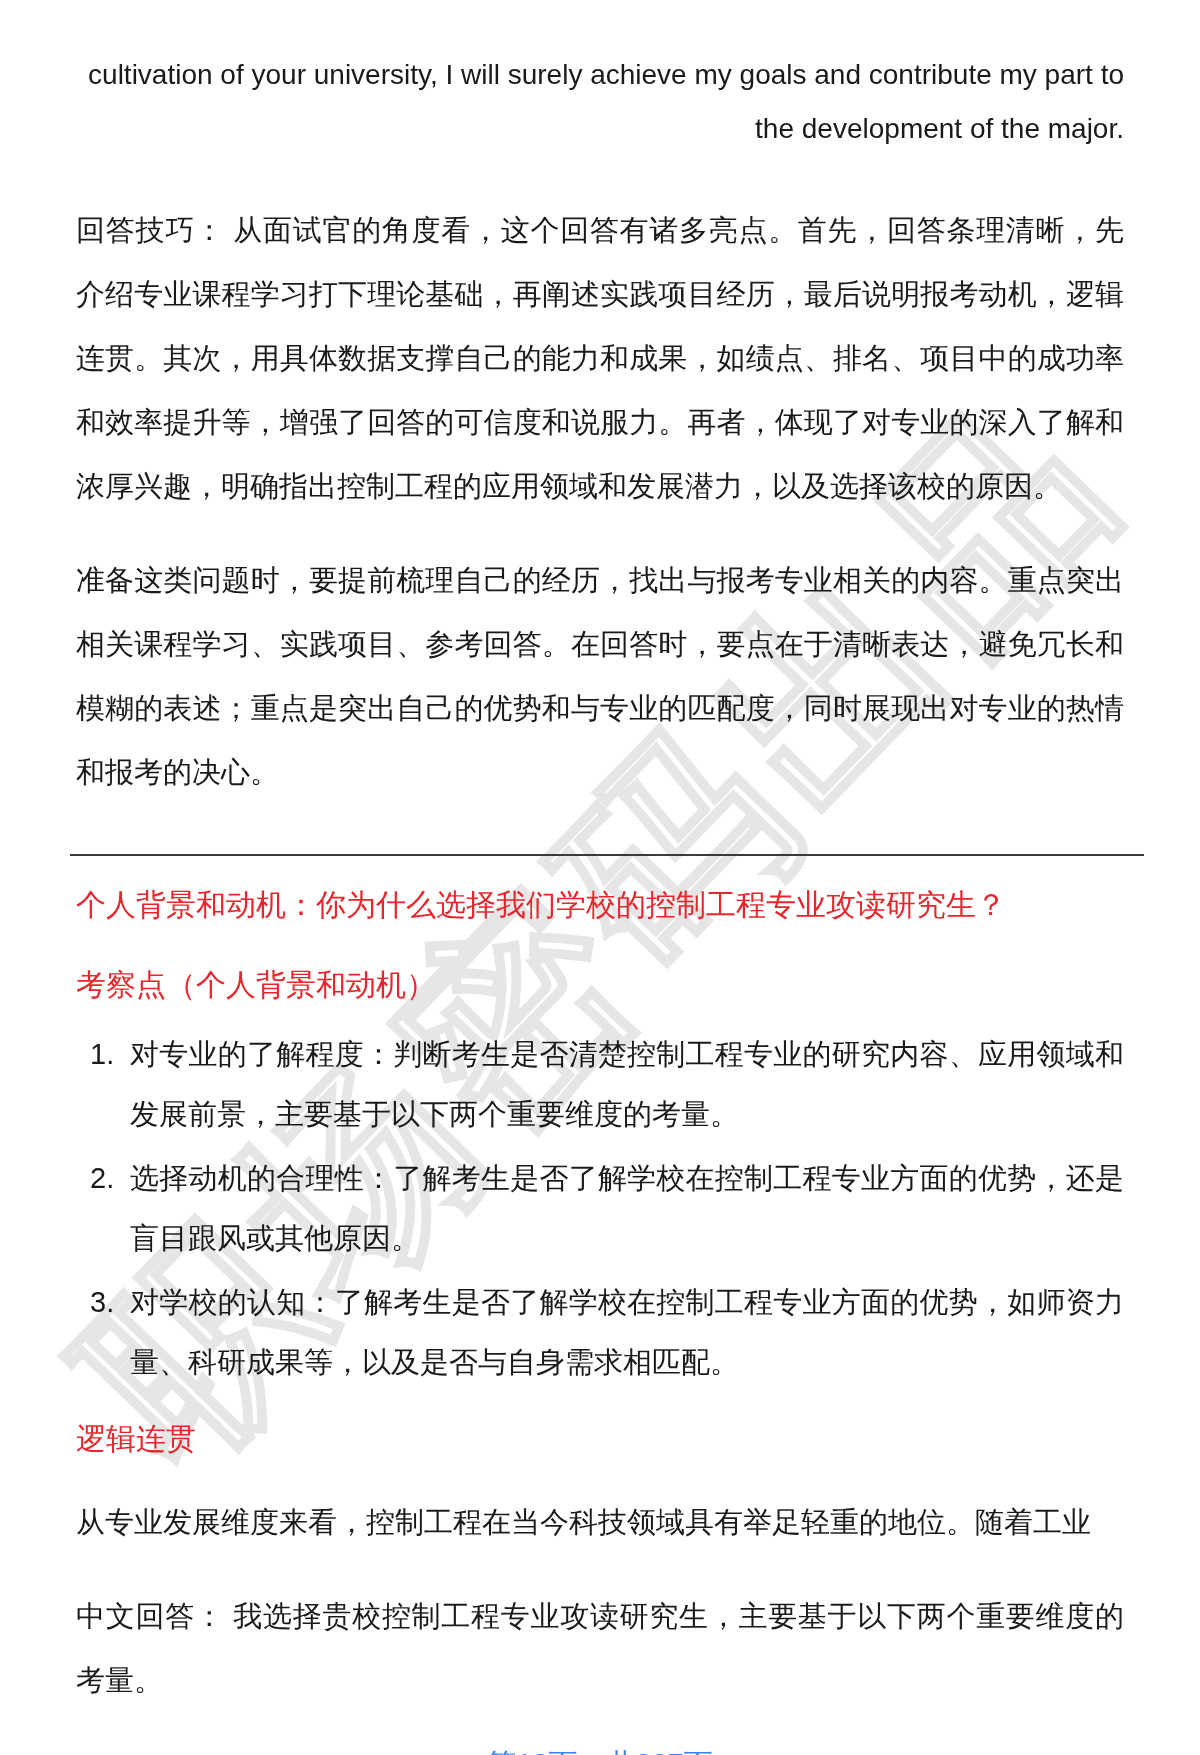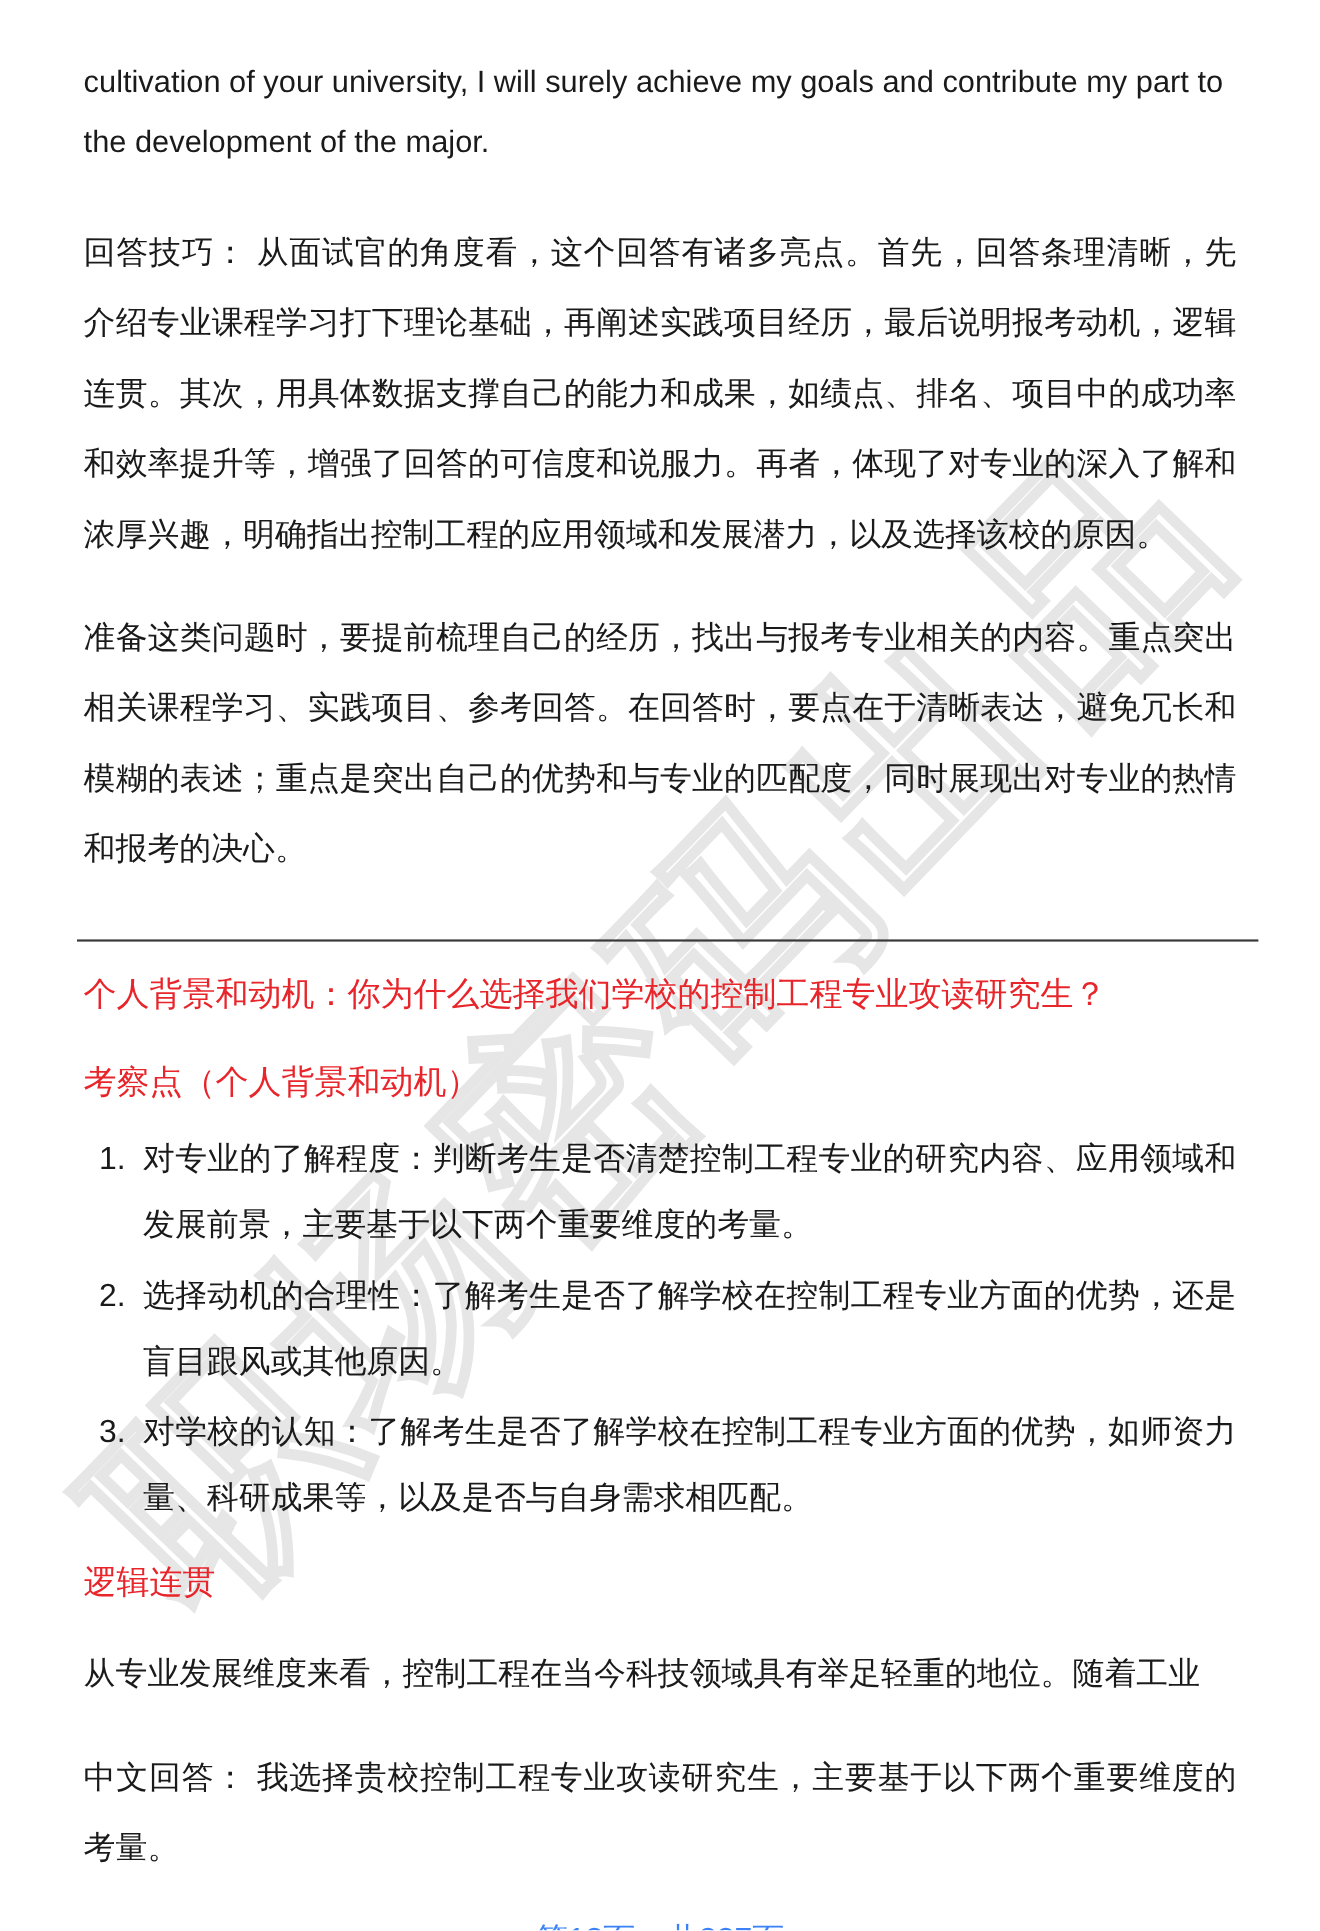--- a/index.html
+++ b/index.html
@@ -33,21 +33,21 @@
   }
   .content {
     position: relative;
     z-index: 1;
     padding: 48px 76px 0 76px;
   }
   .para-en {
     font-size: 28px;
     line-height: 54px;
     margin: 0 0 42px 0;
-    text-align: left;
+    text-align: right;
   }
   .para-zh {
     font-size: 29px;
     line-height: 64px;
     margin: 0 0 30px 0;
     text-align: justify;
   }
   .divider {
     border: none;
     border-top: 2px solid #3a3a3a;

